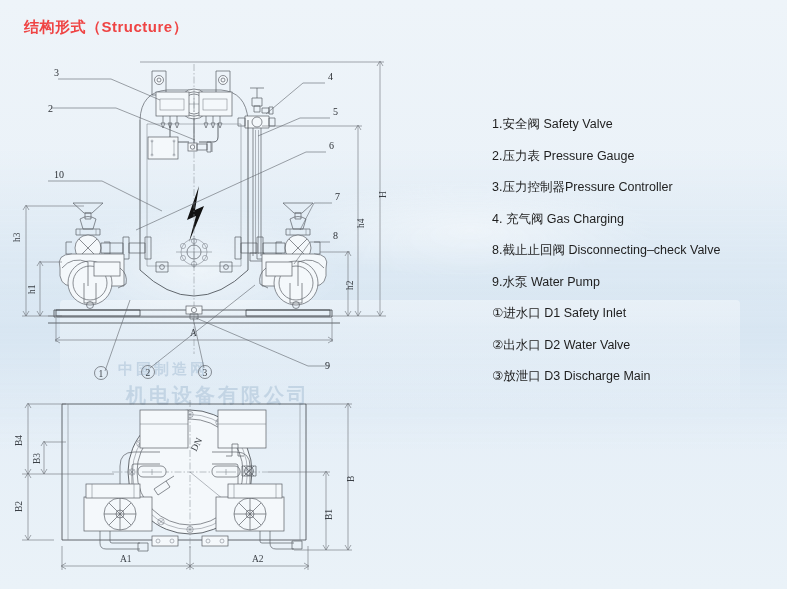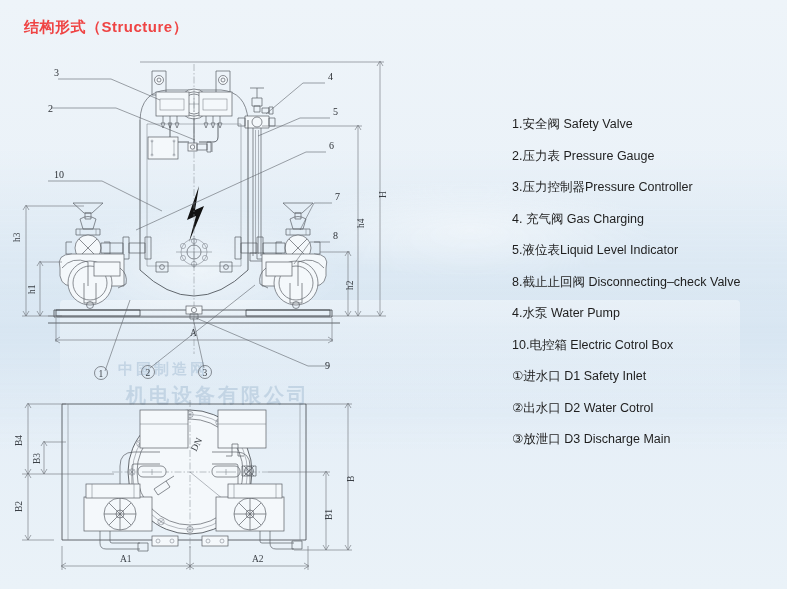--- a/index.html
+++ b/index.html
@@ -21,21 +21,21 @@
     opacity:.85;}
   .wm-boat{left:60px;top:300px;width:680px;height:110px;
     background:linear-gradient(180deg,rgba(255,255,255,.75),rgba(230,240,249,.2));
     opacity:.5;border-radius:4px;}
   .wm-txt{font-family:"Liberation Sans",sans-serif;color:rgba(150,178,203,.40);
     font-weight:bold;letter-spacing:3px;white-space:nowrap;}
 
   .title{position:absolute;left:24px;top:18px;font-size:15px;font-weight:bold;
     color:#ef4444;letter-spacing:.5px;white-space:nowrap;}
 
-  .legend{position:absolute;left:512px;top:118px;width:275px;}
+  .legend{position:absolute;left:492px;top:118px;width:275px;}
   .legend div{font-size:12.5px;color:#1e1e1e;line-height:1;margin-bottom:19px;white-space:nowrap;}
 
   svg{position:absolute;left:0;top:0;}
   .ln{stroke:#5a5f66;stroke-width:.7;fill:none;}
   .ln2{stroke:#3f444a;stroke-width:.8;fill:none;}
   .thin{stroke:#7b8189;stroke-width:.55;fill:none;}
   .dash{stroke:#8a9099;stroke-width:.55;fill:none;stroke-dasharray:7 2 1.5 2;}
   .dim{stroke:#6b7077;stroke-width:.6;fill:none;}
   .lead{stroke:#5f656c;stroke-width:.6;fill:none;}
   .wht{fill:#f4f8fb;}
@@ -52,26 +52,24 @@
   <div class="wm wm-txt" style="left:118px;top:360px;font-size:15px;">中国制造网</div>
   <div class="wm wm-txt" style="left:126px;top:382px;font-size:20px;">机电设备有限公司</div>
 
   <div class="title">结构形式（Structure）</div>
 
   <div class="legend">
     <div>1.安全阀 Safety Valve</div>
     <div>2.压力表 Pressure Gauge</div>
     <div>3.压力控制器Pressure Controller</div>
     <div>4. 充气阀 Gas Charging</div>
-    <div>5.液位表Liquid Level Indicator</div>
     <div>8.截止止回阀 Disconnecting–check Valve</div>
-    <div>4.水泵 Water Pump</div>
-    <div>10.电控箱 Electric Cotrol Box</div>
+    <div>9.水泵 Water Pump</div>
     <div>①进水口 D1 Safety Inlet</div>
-    <div>②出水口 D2 Water Cotrol</div>
+    <div>②出水口 D2 Water Valve</div>
     <div>③放泄口 D3 Discharge Main</div>
   </div>
 
   <svg width="787" height="589">
 
     <g>
 
       <path class="ln" d="M152 71 h14 v24 h-14 z"></path>
       <circle class="ln wht" cx="159" cy="80" r="4.5"></circle>
       <circle class="ln" cx="159" cy="80" r="2"></circle>

